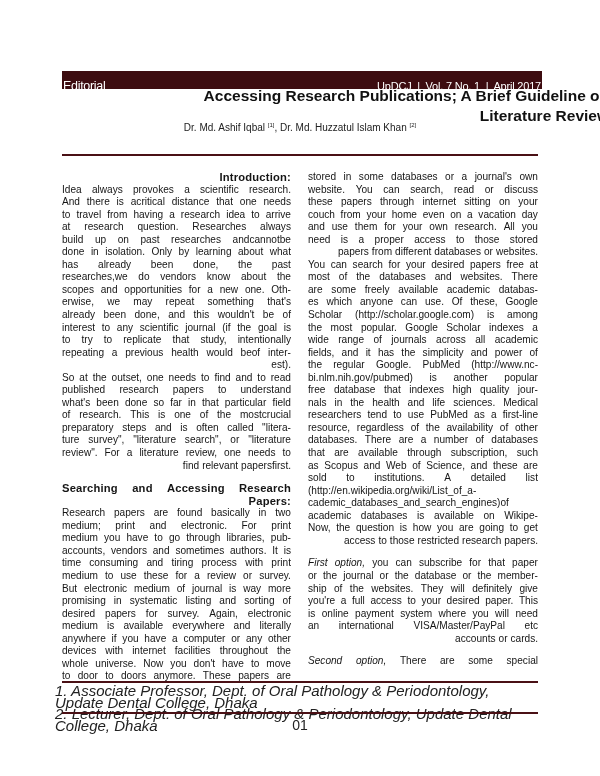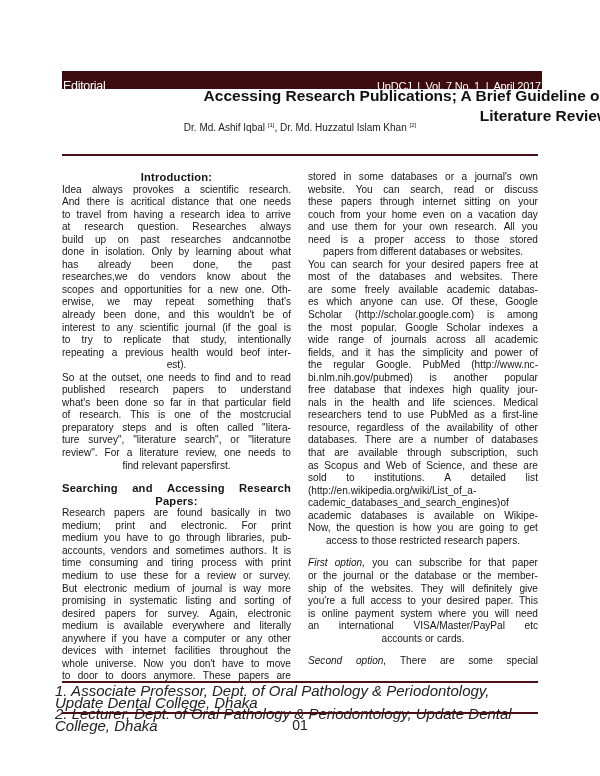--- a/index.html
+++ b/index.html
@@ -22,21 +22,21 @@
   .col-right { left: 308px; width: 230px; }
   .heading { font-weight: bold; font-size: 11.2px; letter-spacing: 0.2px; }
   .gap { display: block; height: 10px; }
   .it { font-style: italic; }
   .footnotes { position: absolute; left: 55px; top: 685px; width: 476px; font-size: 15px;
                line-height: 11.5px; font-style: italic; color: #222; }
   .pagenum { position: absolute; left: 0; width: 600px; top: 717px; text-align: center;
              font-size: 14px; color: #222; }
   
   .jl { display: flex; justify-content: space-between; white-space: nowrap; height: 12.55px; }
-  .jl.last { justify-content: center; gap: 3px; }
+  .jl.last { justify-content: flex-end; gap: 3px; }
 </style>
 </head>
 <body>
 
 <div class="header-bar">
   <span class="header-left">Editorial</span>
   <span class="header-right">UpDCJ  |  Vol. 7 No. 1  |  April 2017</span>
 </div>
 
 <div class="title">

